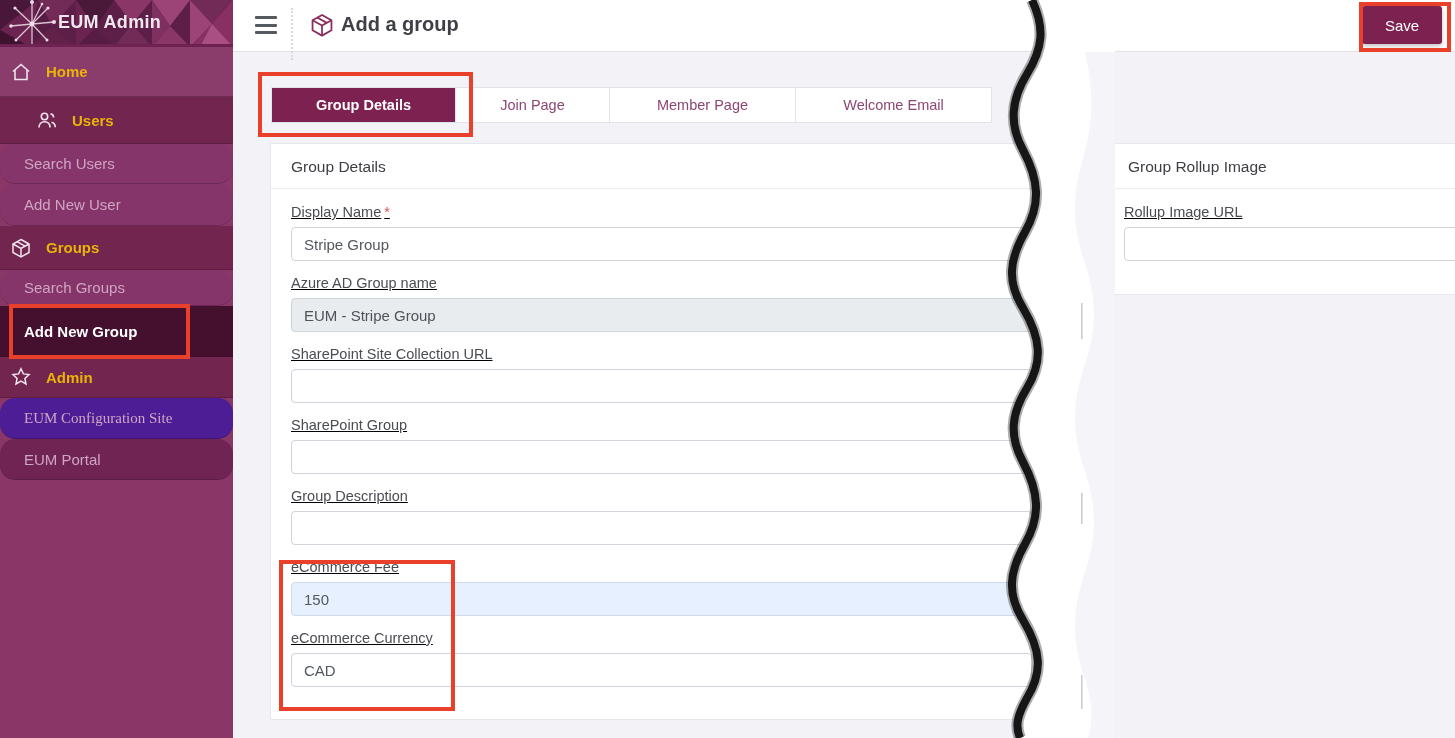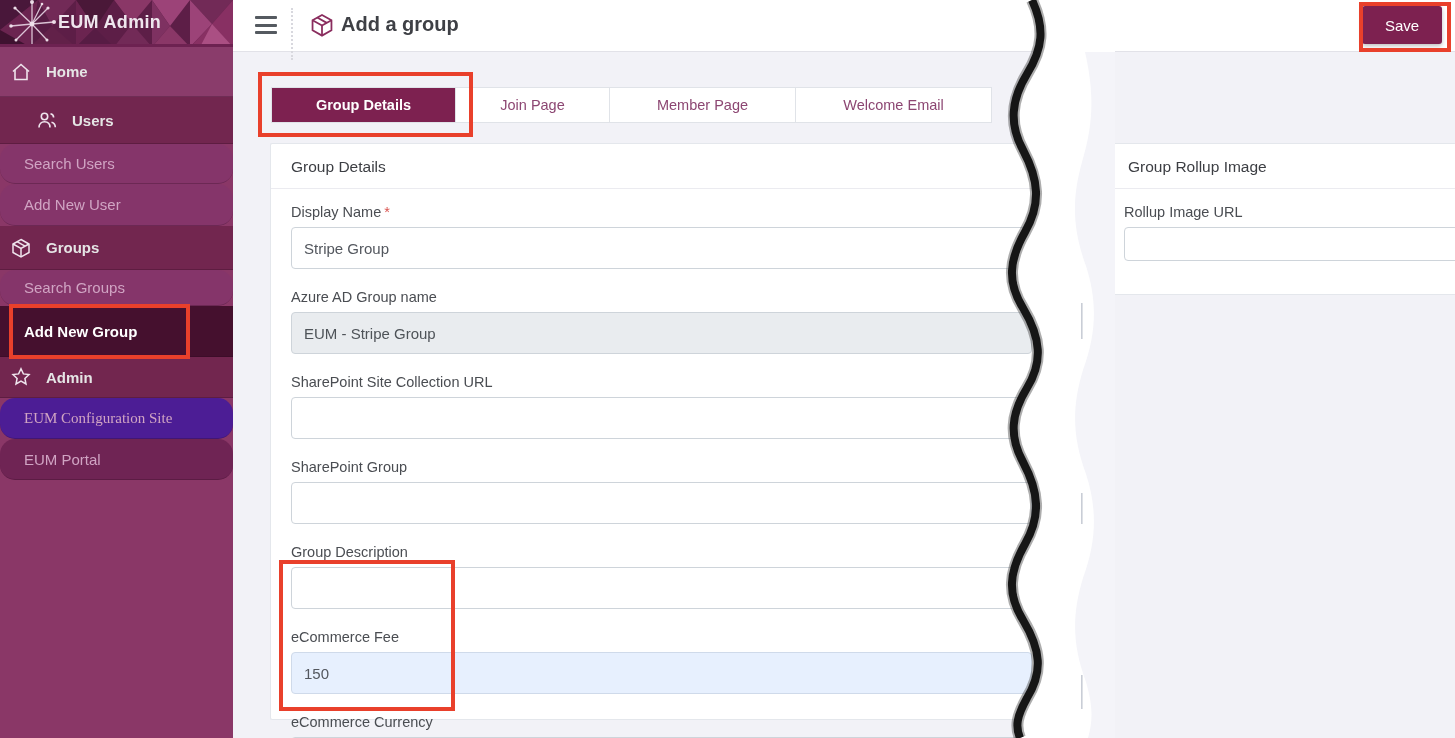--- a/index.html
+++ b/index.html
@@ -8,21 +8,21 @@
   .stage { position:relative; width:1455px; height:738px; }
 
   
   .sidebar { position:absolute; left:0; top:0; width:233px; height:738px;
     background:#8a3767; z-index:2; }
   .sb-header { position:relative; height:47px; overflow:hidden; border-bottom:3px solid #6d2251; }
   .sb-header svg.mosaic { position:absolute; left:0; top:0; }
   .sb-brand { position:absolute; left:58px; top:12px; color:#efe6ee; font-size:18px;
     font-weight:700; letter-spacing:.3px; }
   .sb-burst { position:absolute; left:2px; top:-4px; }
-  .sb-item { display:flex; align-items:center; color:#e5e5e5; font-size:15px;
+  .sb-item { display:flex; align-items:center; color:#eab308; font-size:15px;
     border-bottom:1px solid rgba(43,6,30,.28); cursor:pointer; }
   .sb-item .ico { width:22px; height:22px; margin:0 14px 0 10px; flex:0 0 22px; }
   .sb-item.top { font-weight:600; }
   .sb-item.sub { padding-left:24px; color:#d0a4c3; font-weight:400;border-radius:15px; }
   .row-home   { height:50px; background:#8a3c6b; }
   .row-users  { height:47px; background:#72264f;padding-left:26px; }
   .row-susers { height:40px; background:#85356a; }
   .row-anuser { height:42px; background:#85356a; }
   .row-groups { height:44px; background:#72264f; }
   .row-sgroups{ height:36px; background:#85356a; }
@@ -51,23 +51,23 @@
   .tab:last-child { border-right:none; }
   .tab.active { background:#7d2150; color:#ffffff; font-weight:600; }
   .tab.w0{width:184px} .tab.w1{width:154px} .tab.w2{width:186px} .tab.w3{width:195px}
 
   
   .card { position:absolute; background:#ffffff; border:1px solid #e4e7ec; border-radius:2px; }
   .card-head { height:45px; line-height:45px; padding-left:20px; font-size:15.5px;
     color:#3c3e43; border-bottom:1px solid #ebebf0; }
   .card-left { left:270px; top:143px; width:782px; height:577px; z-index:1; border-right:none; }
   .card-left .card-body { padding:15px 20px 20px 20px; }
-  .fg { margin-bottom:20px; }
+  .fg { margin-bottom:14px;text-decoration:underline; }
   .fg label { display:block; font-size:14.5px; color:#4a4d52; margin-bottom:7px; }
-  .fg input { width:100%; height:42px; border:1px solid #ced4da; border-radius:4px;
+  .fg input { width:100%; height:34px; border:1px solid #ced4da; border-radius:4px;
     padding:0 12px; font-size:15px; color:#53575e; font-family:inherit; background:#ffffff; }
   .req { color:#d9534f; margin-left:3px; }
   .fg.disabled input { background:#e9ecef; color:#4e5358; }
   .fg.autofill input { background:#e7f0fe; border-color:#cfdaea; }
 
   .card-right { left:1107px; top:143px; width:349px; height:152px; z-index:1; border-right:none; }
   .card-right .card-body { padding:15px 0 0 16px; }
   .card-right input { width:360px; height:34px; border:1px solid #ced4da; border-radius:4px;
     padding:0 12px; font-size:15px; font-family:inherit; }
   .card-right label { display:block; font-size:14.5px; color:#4a4d52; margin-bottom:7px; }

